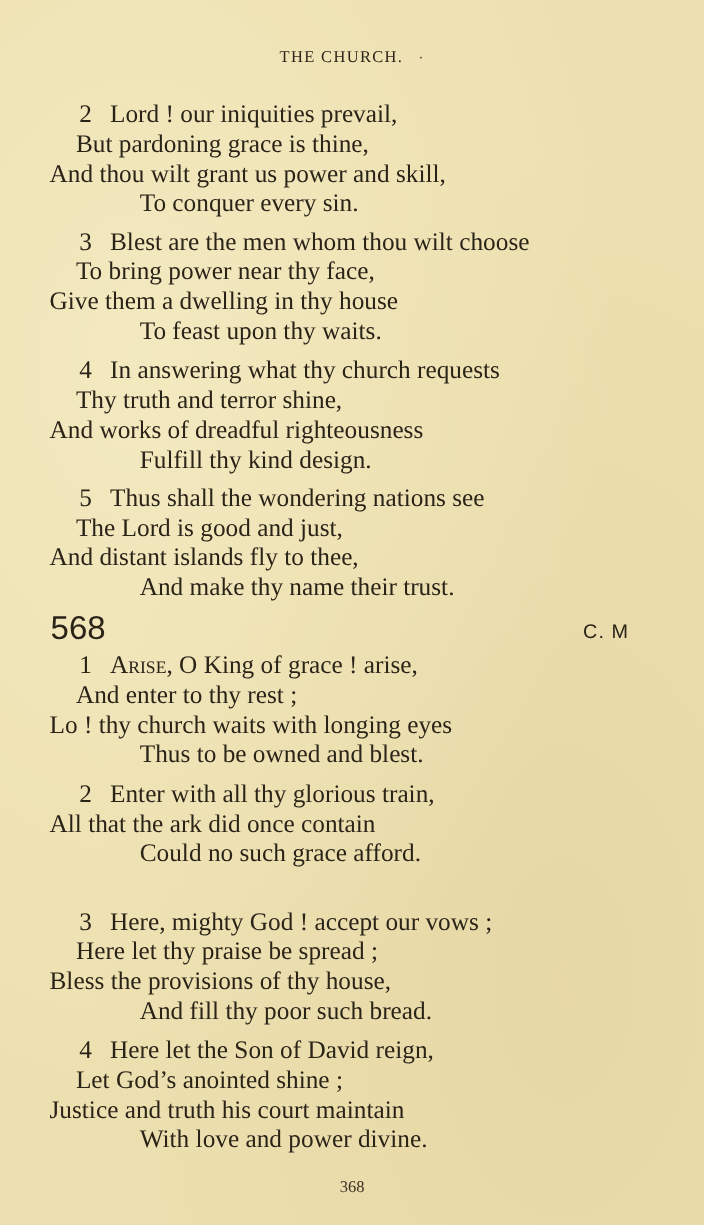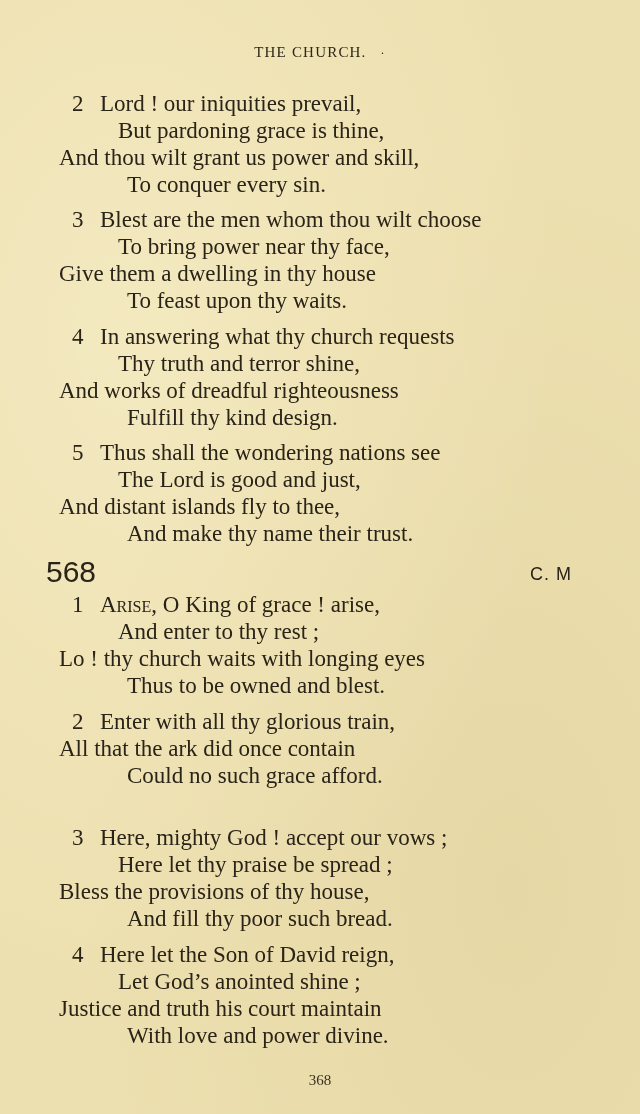--- a/index.html
+++ b/index.html
@@ -49,22 +49,22 @@
       position: relative;
       white-space: nowrap;
       height: 27px;
     }
     .num {
       position: absolute;
       left: 72px;
       width: 20px;
     }
     .l1 { padding-left: 100px; }
-    .l2 { padding-left: 118px; }
-    .l3 { padding-left: 59px; font-family: Liberation Serif, serif; }
+    .l2 { padding-left: 69px; }
+    .l3 { padding-left: 45px; font-family: Liberation Serif, serif; }
     .l4 { padding-left: 127px; }
     .hymn-header {
       position: absolute;
       top: 556px;
       left: 46px;
       width: 526px;
       height: 34px;
     }
     .hymn-number {
       position: absolute;

